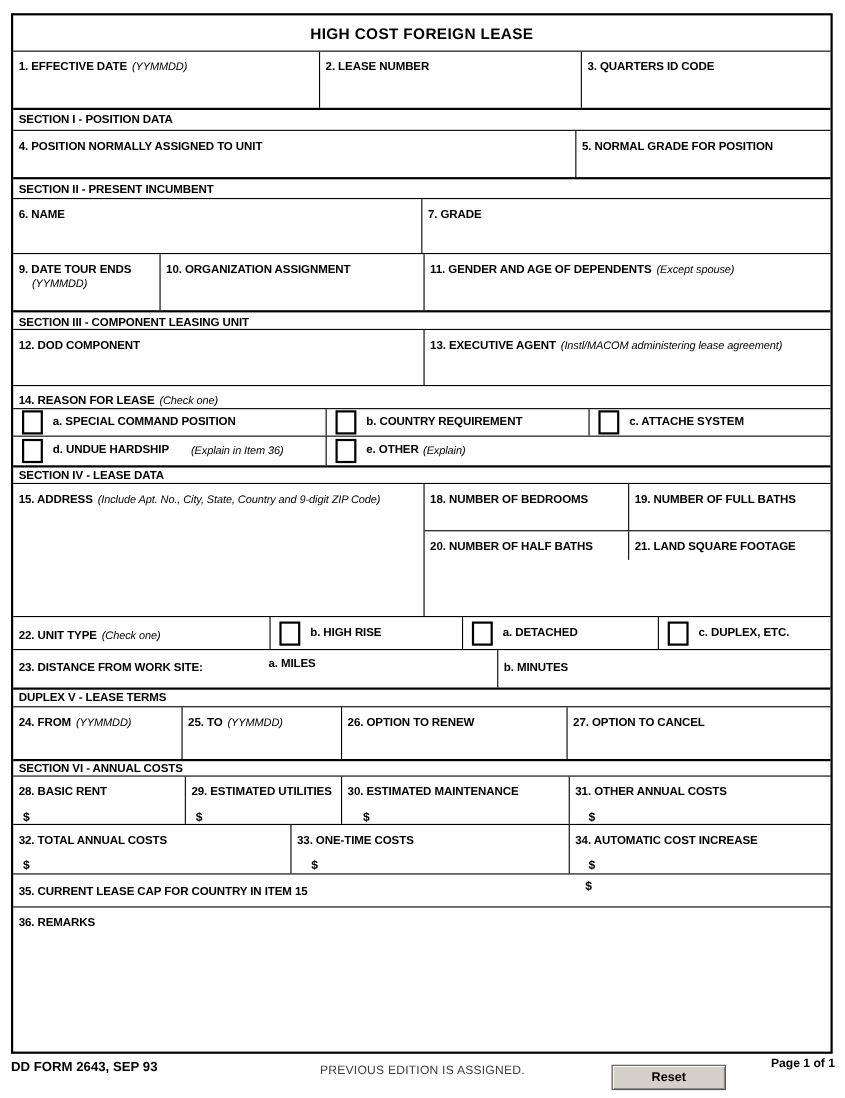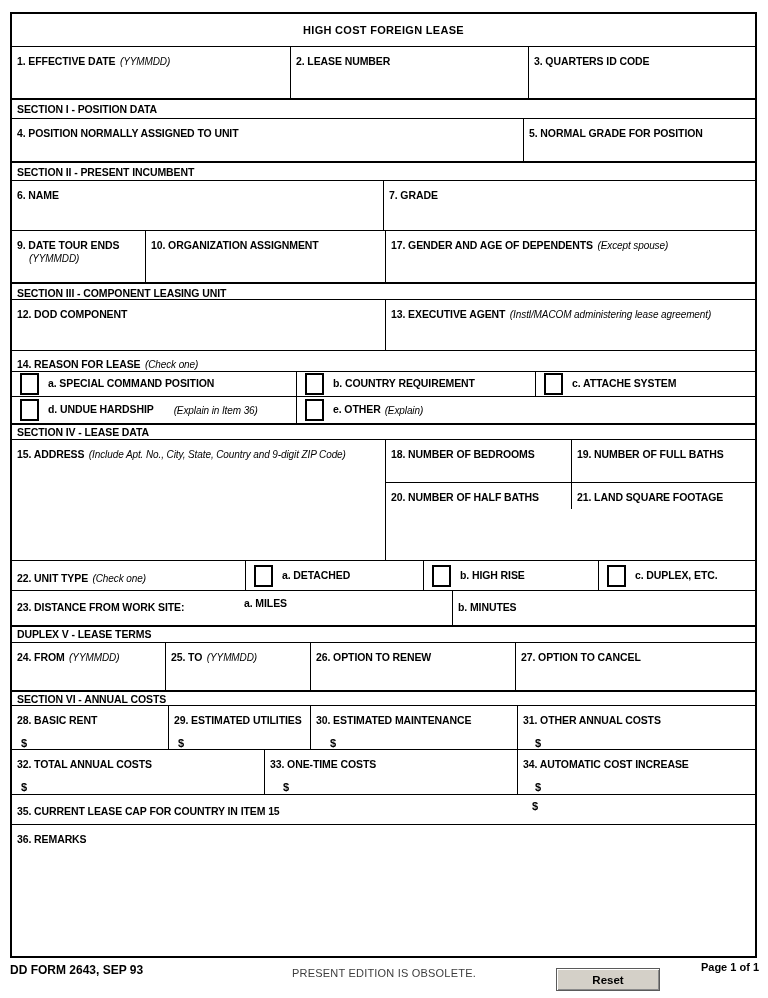--- a/index.html
+++ b/index.html
@@ -14,21 +14,21 @@
   .row { display:flex; border-top:1px solid #000; position:relative; }
   .row.first { border-top:none; }
   .row.sec-top { border-top:2px solid #000; }
 
   .cell { position:relative; padding:4px 5px; overflow:hidden; }
   .cell + .cell { border-left:1px solid #000; }
   .flex1 { flex:1; }
 
   .title-row { justify-content:center; align-items:center; }
   .title {
-    font-weight:700; font-size:11px; letter-spacing:0.3px;
+    font-weight:700; font-size:14px; letter-spacing:0.3px;
   }
 
   .lbl { font-weight:700; font-size:10.5px; letter-spacing:-0.1px; line-height:1.25; }
   .hint { font-style:italic; font-weight:400; font-size:10px; letter-spacing:-0.1px; }
   .hint-block { display:block; margin-left:12px; }
 
   .sechdr { padding:3px 5px 2px 5px; }
 
   .opt { display:flex; align-items:center; padding:2px 4px 2px 8px; }
   .cb {
@@ -103,21 +103,21 @@
   </div>
   <div class="row" style="height:52px">
     <div class="cell" style="width:133px">
       <span class="lbl">9. DATE TOUR ENDS</span>
       <span class="hint hint-block">(YYMMDD)</span>
     </div>
     <div class="cell" style="width:240px">
       <span class="lbl">10. ORGANIZATION ASSIGNMENT</span>
     </div>
     <div class="cell flex1">
-      <span class="lbl">17. GENDER AND AGE OF DEPENDENTS</span>
+      <span class="lbl">11. GENDER AND AGE OF DEPENDENTS</span>
       <span class="hint">(Except spouse)</span>
     </div>
   </div>
 
   <div class="row sec-top sechdr" style="height:17px">
     <span class="lbl">SECTION III - COMPONENT LEASING UNIT</span>
   </div>
   <div class="row" style="height:51px">
     <div class="cell" style="width:373px">
       <span class="lbl">12. DOD COMPONENT</span>
@@ -187,27 +187,27 @@
         </div>
       </div>
     </div>
   </div>
 
   <div class="row" style="height:30px">
     <div class="cell" style="width:233px; padding-top:7px">
       <span class="lbl">22. UNIT TYPE</span>
       <span class="hint">(Check one)</span>
     </div>
+    <div class="cell opt" style="width:175px">
+      <span class="cb"></span>
+      <span class="lbl">b. HIGH RISE</span>
+    </div>
     <div class="cell opt" style="width:178px">
       <span class="cb"></span>
       <span class="lbl">a. DETACHED</span>
-    </div>
-    <div class="cell opt" style="width:175px">
-      <span class="cb"></span>
-      <span class="lbl">b. HIGH RISE</span>
     </div>
     <div class="cell opt flex1">
       <span class="cb"></span>
       <span class="lbl">c. DUPLEX, ETC.</span>
     </div>
   </div>
 
   <div class="row" style="height:35px">
     <div class="cell" style="width:440px; padding-top:6px">
       <span class="lbl">23. DISTANCE FROM WORK SITE:</span>
@@ -282,15 +282,15 @@
 
   <div class="row" style="height:132px">
     <div class="cell flex1">
       <span class="lbl">36. REMARKS</span>
     </div>
   </div>
 
 </div>
 
 <div class="footer-formid">DD FORM 2643, SEP 93</div>
-<div class="footer-note">PRESENT EDITION IS OBSOLETE.</div>
+<div class="footer-note">PREVIOUS EDITION IS ASSIGNED.</div>
 <button class="reset-btn">Reset</button>
 <div class="footer-page">Page 1 of 1</div>
 
 </body></html>

